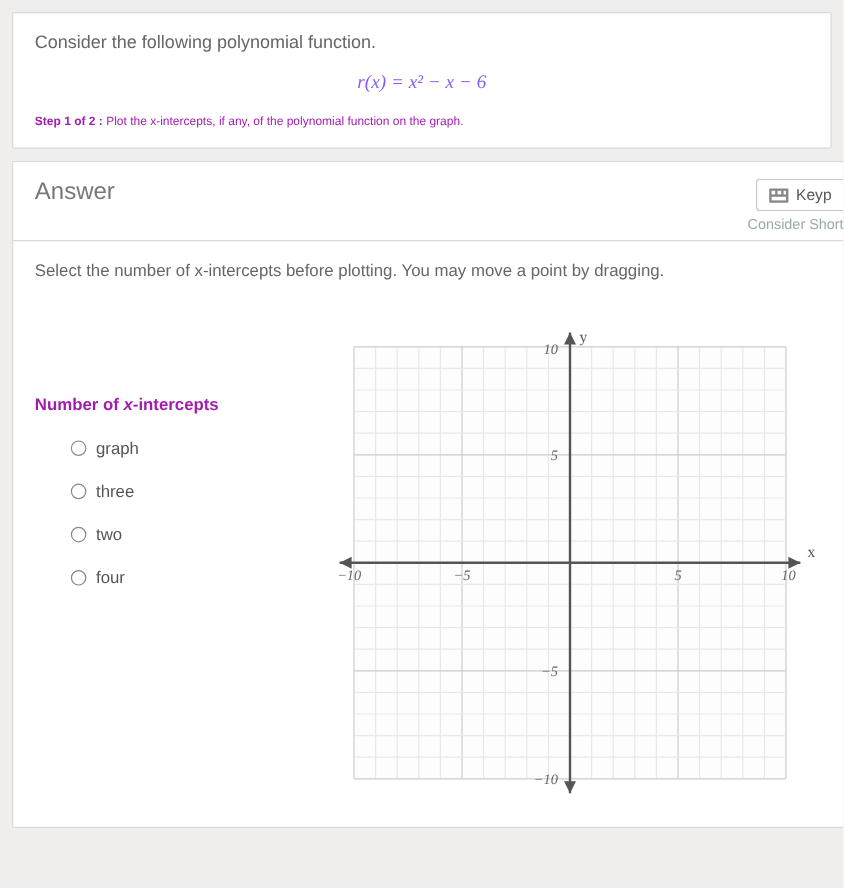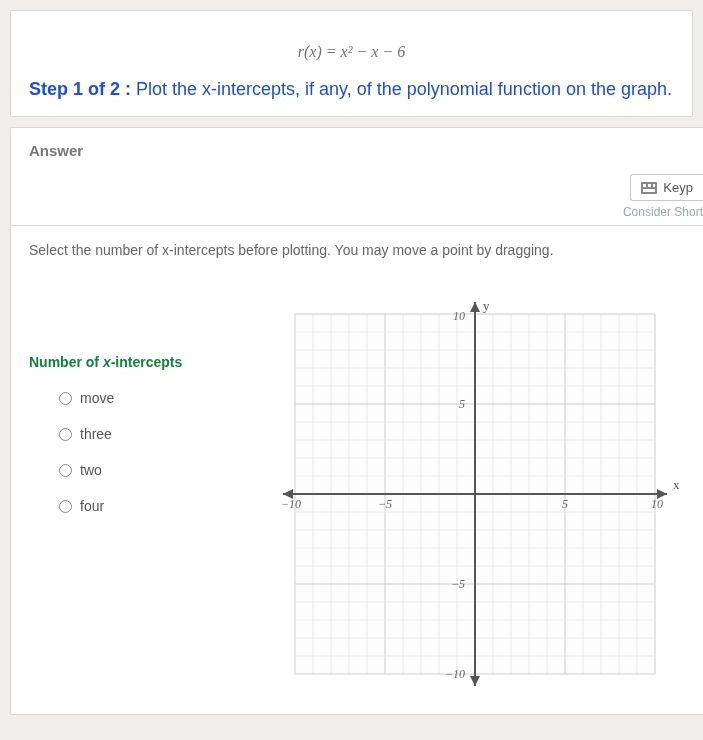--- a/index.html
+++ b/index.html
@@ -22,47 +22,47 @@
   .question-text {
     font-size: 15px;
     color: #666;
   }
   .formula-row {
     text-align: center;
     padding: 16px 0 16px 0;
     font-family: Georgia, 'Times New Roman', serif;
     font-style: italic;
     font-size: 16px;
-    color: #737373;
+    color: #8b5cf6;
   }
   .step-row {
-    font-size: 18px;
-    color: #1d4ed8;
+    font-size: 10px;
+    color: #a21caf;
     padding-top: 2px;
   }
   .step-row .bold { font-weight: bold; font-style: normal; }
   .italic { font-style: italic; }
   .answer-card {
     margin: 10px 0 0 10px;
     border-right: none;
     border-radius: 2px 0 0 2px;
   }
   .answer-header {
     display: flex;
     justify-content: space-between;
     align-items: flex-start;
     padding: 14px 0 6px 18px;
     border-bottom: 1px solid #d8d8d8;
   }
   .answer-title {
-    font-size: 15px;
-    font-weight: bold;
+    font-size: 20px;
+    font-weight: normal;
     color: #777;
   }
-  .keyp-stack { text-align: right; margin-top: 32px; }
+  .keyp-stack { text-align: right; }
   .keyp-btn {
     display: inline-flex;
     align-items: center;
     gap: 6px;
     border: 1px solid #c9c9c9;
     border-right: none;
     background: #fff;
     padding: 5px 10px;
     font-size: 13px;
     color: #555;
@@ -94,21 +94,21 @@
   .instruction {
     font-size: 14px;
     color: #666;
     margin-bottom: 36px;
   }
   .work-row { display: flex; align-items: flex-start; gap: 14px; }
   .options-col { width: 230px; padding-top: 60px; }
   .options-title {
     font-weight: bold;
     font-size: 14px;
-    color: #15803d;
+    color: #a21caf;
     margin-bottom: 18px;
   }
   .radios { padding-left: 30px; }
   .radio-item {
     display: flex;
     align-items: center;
     gap: 8px;
     margin: 20px 0;
     font-size: 14px;
     color: #555;
@@ -124,20 +124,21 @@
   .grid-line.major { stroke: #c9cdd1; }
   .axis { stroke: #555; stroke-width: 2; }
   .arrow { fill: #555; }
   .axis-label { font: 13px Georgia, serif; fill: #555; }
   .tick-label { font: italic 12px Georgia, serif; fill: #666; }
 </style>
 </head>
 <body>
 
 <div class="card question-card">
+  <div class="question-text">Consider the following polynomial function.</div>
   <div class="formula-row">
     <span>r</span>(<span>x</span>)<span> = </span><span>x² − x − 6</span>
   </div>
   <div class="step-row">
     <span class="bold">Step 1 of 2 :</span><span> Plot the x-intercepts, if any, of the polynomial function on the graph.</span>
   </div>
 </div>
 
 <div class="card answer-card">
   <div class="answer-header">
@@ -155,21 +156,21 @@
     <div class="instruction">Select the number of x-intercepts before plotting. You may move a point by dragging.</div>
 
     <div class="work-row">
       <div class="options-col">
         <div class="options-title">
           <span>Number of </span><span class="italic">x</span><span>-intercepts</span>
         </div>
         <div class="radios">
           <div class="radio-item">
             <span class="radio-circle"></span>
-            <span>move</span>
+            <span>graph</span>
           </div>
           <div class="radio-item">
             <span class="radio-circle"></span>
             <span>three</span>
           </div>
           <div class="radio-item">
             <span class="radio-circle"></span>
             <span>two</span>
           </div>
           <div class="radio-item">

